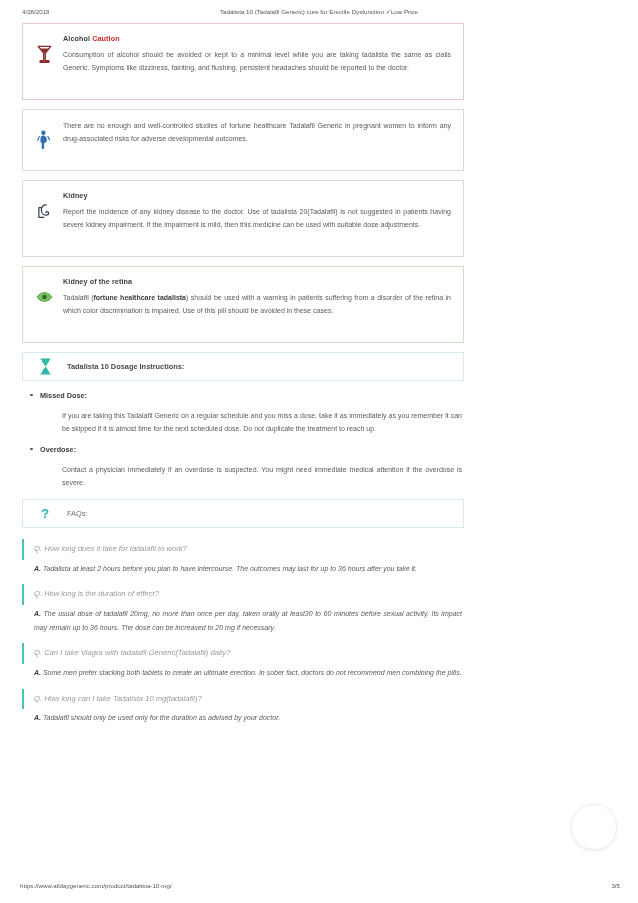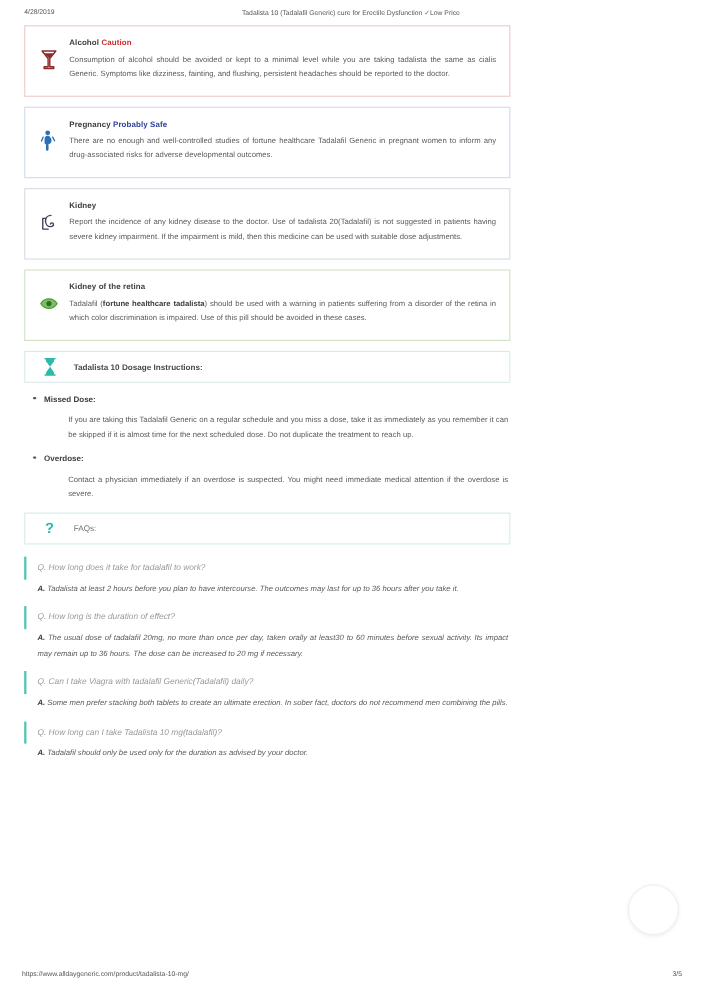--- a/index.html
+++ b/index.html
@@ -52,21 +52,21 @@
     left: 22px;
     top: 23px;
     width: 442px;
   }
 
   
   .card {
     position: relative;
     border: 1px solid #e3e3e3;
     background: #fff;
-    padding: 10px 12px 12px 40px;
+    padding: 10px 12px 24px 40px;
     margin-bottom: 9px;
     min-height: 52px;
   }
   .card.alcohol   { border-color: #edc9c9; }
   .card.pregnancy { border-color: #cfdcea; }
   .card.kidney    { border-color: #d8dbe2; }
   .card.retina    { border-color: #cfe2c6; }
 
   .card-icon {
     position: absolute;
@@ -227,24 +227,20 @@
 
     <div class="card pregnancy">
       <span class="card-icon">
         <svg width="14" height="20" viewBox="0 0 22 32">
           <circle cx="10" cy="4.4" r="3.5" fill="#2f6fb5"></circle>
           <path d="M10 8.6 c-3.1 0 -4.6 2 -4.6 4.6 l0 5.2 c0 1.4 0.9 2.3 2 2.4 l0 7.6 c0 1.4 0.9 2.2 1.9 2.2 c1 0 1.9 -0.8 1.9 -2.2 l0 -7.6 c2.6 -0.3 4.4 -2.2 4.4 -4.9 c0 -3.4 -2.3 -7.3 -5.6 -7.3 z" fill="#2f6fb5"></path>
           <path d="M3.4 10.6 L1 16.4" stroke="#2f6fb5" stroke-width="1.9" stroke-linecap="round" fill="none"></path>
           <path d="M17.2 10.6 L20 16" stroke="#2f6fb5" stroke-width="1.9" stroke-linecap="round" fill="none"></path>
         </svg>
       </span>
-      <div class="card-title">
-        <span>Pregnancy</span>
-        <span class="tag tag-safe">Probably Safe</span>
-      </div>
       <div class="card-body">There are no enough and well-controlled studies of fortune healthcare Tadalafil Generic in pregnant women to inform any drug-associated risks for adverse developmental outcomes.</div>
     </div>
 
     <div class="card kidney">
       <span class="card-icon">
         <svg width="15" height="18" viewBox="0 0 24 28">
           <path d="M15 4 c-4.8 0 -8 3.4 -8 8.2 c0 4.6 3 8.2 7.4 8.2 c2.6 0 4.2 -1.3 4.2 -3 c0 -1.5 -1 -2.4 -2.4 -2.4 c-1.2 0 -2 0.6 -2 1.6" fill="none" stroke="#3b4257" stroke-width="2" stroke-linecap="round" stroke-linejoin="round"></path>
           <path d="M7.4 8.4 L3 8.4 L3 24 L11 24" fill="none" stroke="#3b4257" stroke-width="2" stroke-linecap="round" stroke-linejoin="round"></path>
         </svg>
       </span>

